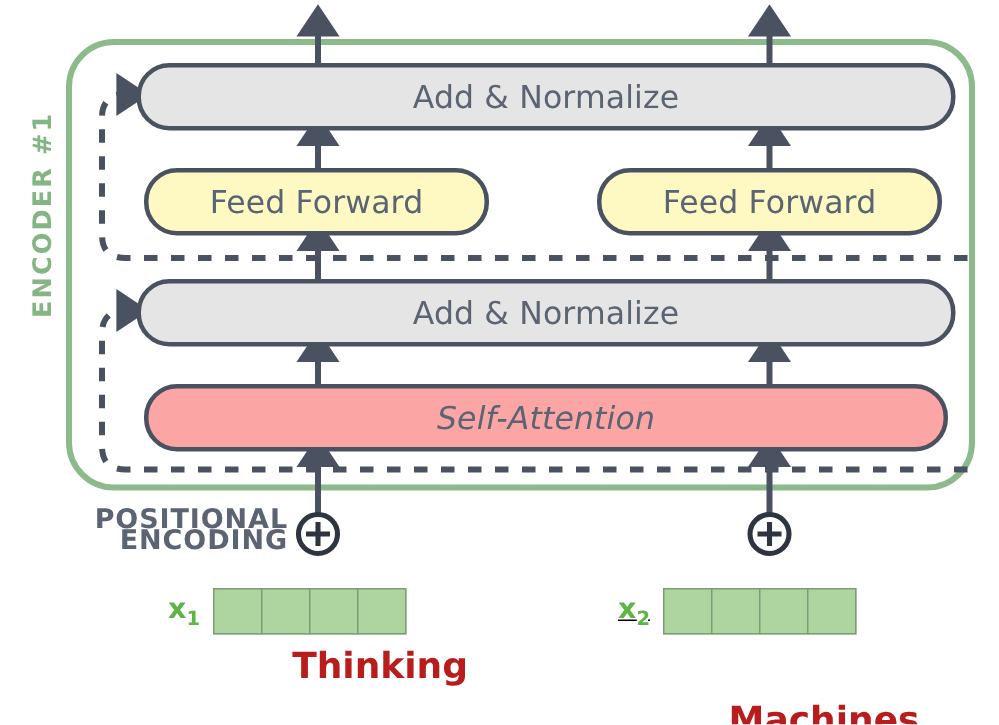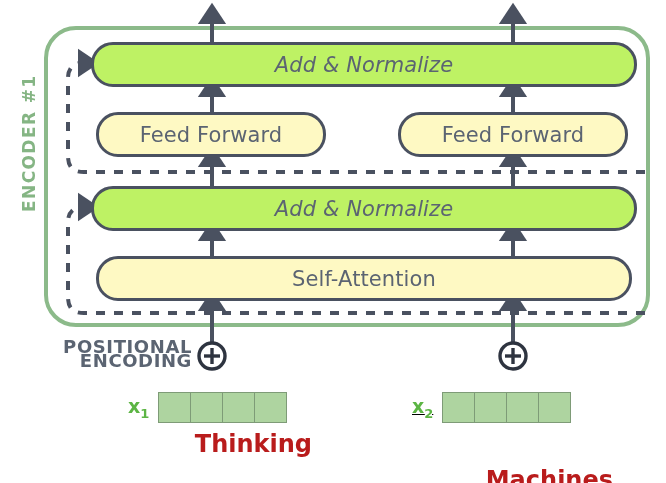--- a/index.html
+++ b/index.html
@@ -30,31 +30,31 @@
     box-sizing: border-box;
     border: 3px solid #4a5160;
     display: flex;
     align-items: center;
     justify-content: center;
     color: #5b6472;
     font-size: 21px;
     letter-spacing: 0.1px;
   }
   .node.addnorm {
-    background: #bef264;
+    background: #e5e5e5;
     border-radius: 22px;
-    font-style: italic;
   }
   .node.ff {
     background: #fef9c3;
     border-radius: 22px;
   }
   .node.attn {
-    background: #fef9c3;
+    background: #fca5a5;
     border-radius: 22px;
+    font-style: italic;
   }
   
   #encoder-label {
     position: absolute;
     left: -36px;
     top: 137px;
     width: 130px;
     text-align: center;
     transform: rotate(-90deg);
     color: #85b584;
@@ -188,21 +188,21 @@
 
   <div class="node addnorm" style="left:91px; top:186px; width:546px; height:45px;">Add &amp; Normalize</div>
 
   <div class="node attn" style="left:96px; top:256px; width:536px; height:45px;">Self-Attention</div>
 
   <div id="pos-enc-label">
     <div>POSITIONAL</div>
     <div>ENCODING</div>
   </div>
 
-  <div class="embed-row" style="left:128px; top:392px;">
+  <div class="embed-row" style="left:112px; top:392px;">
     <span class="embed-tag"><span>x</span><sub>1</sub></span>
     <span class="embed-cells">
       <span class="embed-cell"></span>
       <span class="embed-cell"></span>
       <span class="embed-cell"></span>
       <span class="embed-cell"></span>
     </span>
   </div>
 
   <div class="word" style="left:112px; top:430px; width:200px;">Thinking</div>

